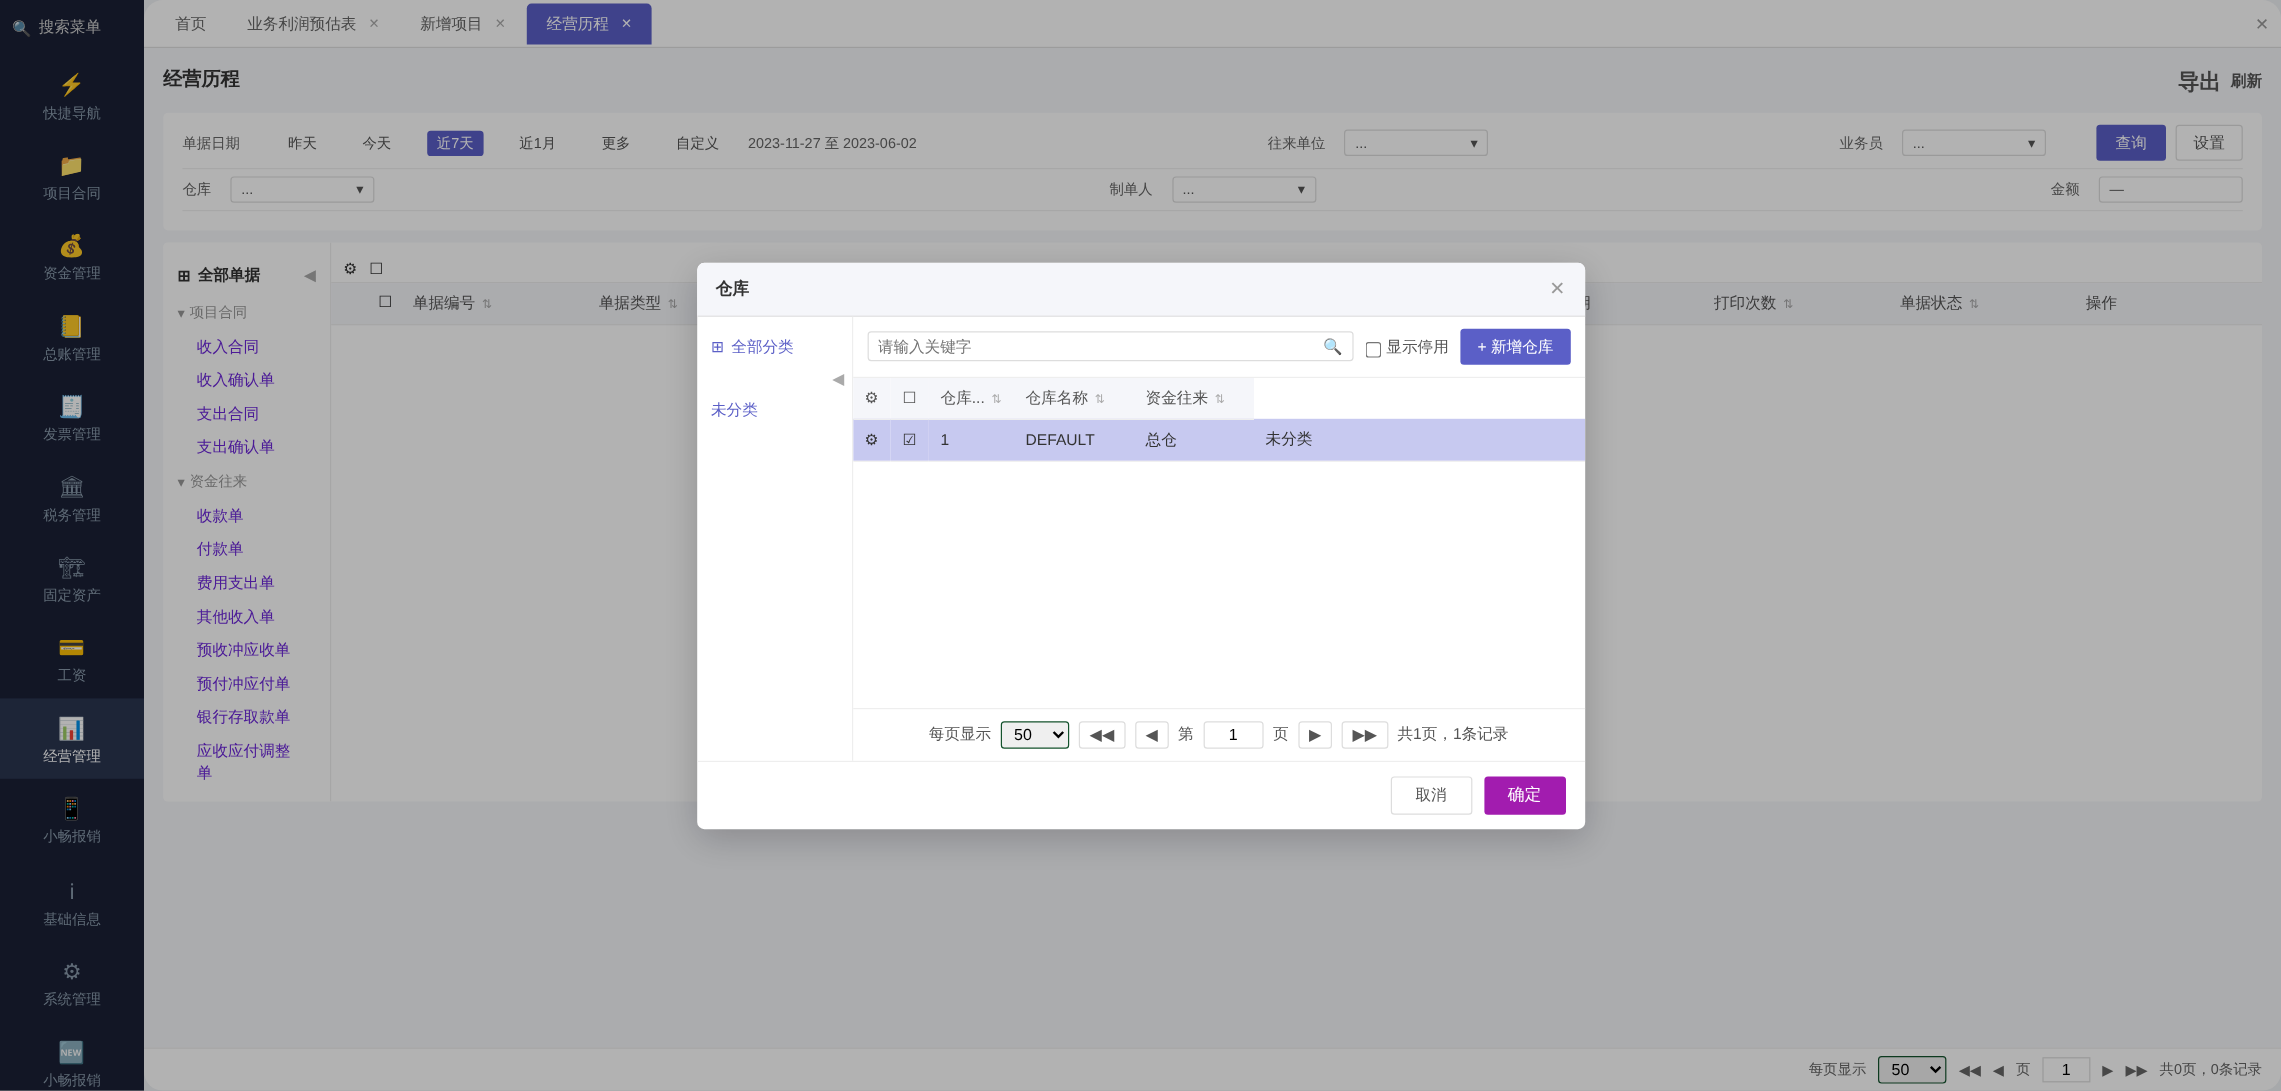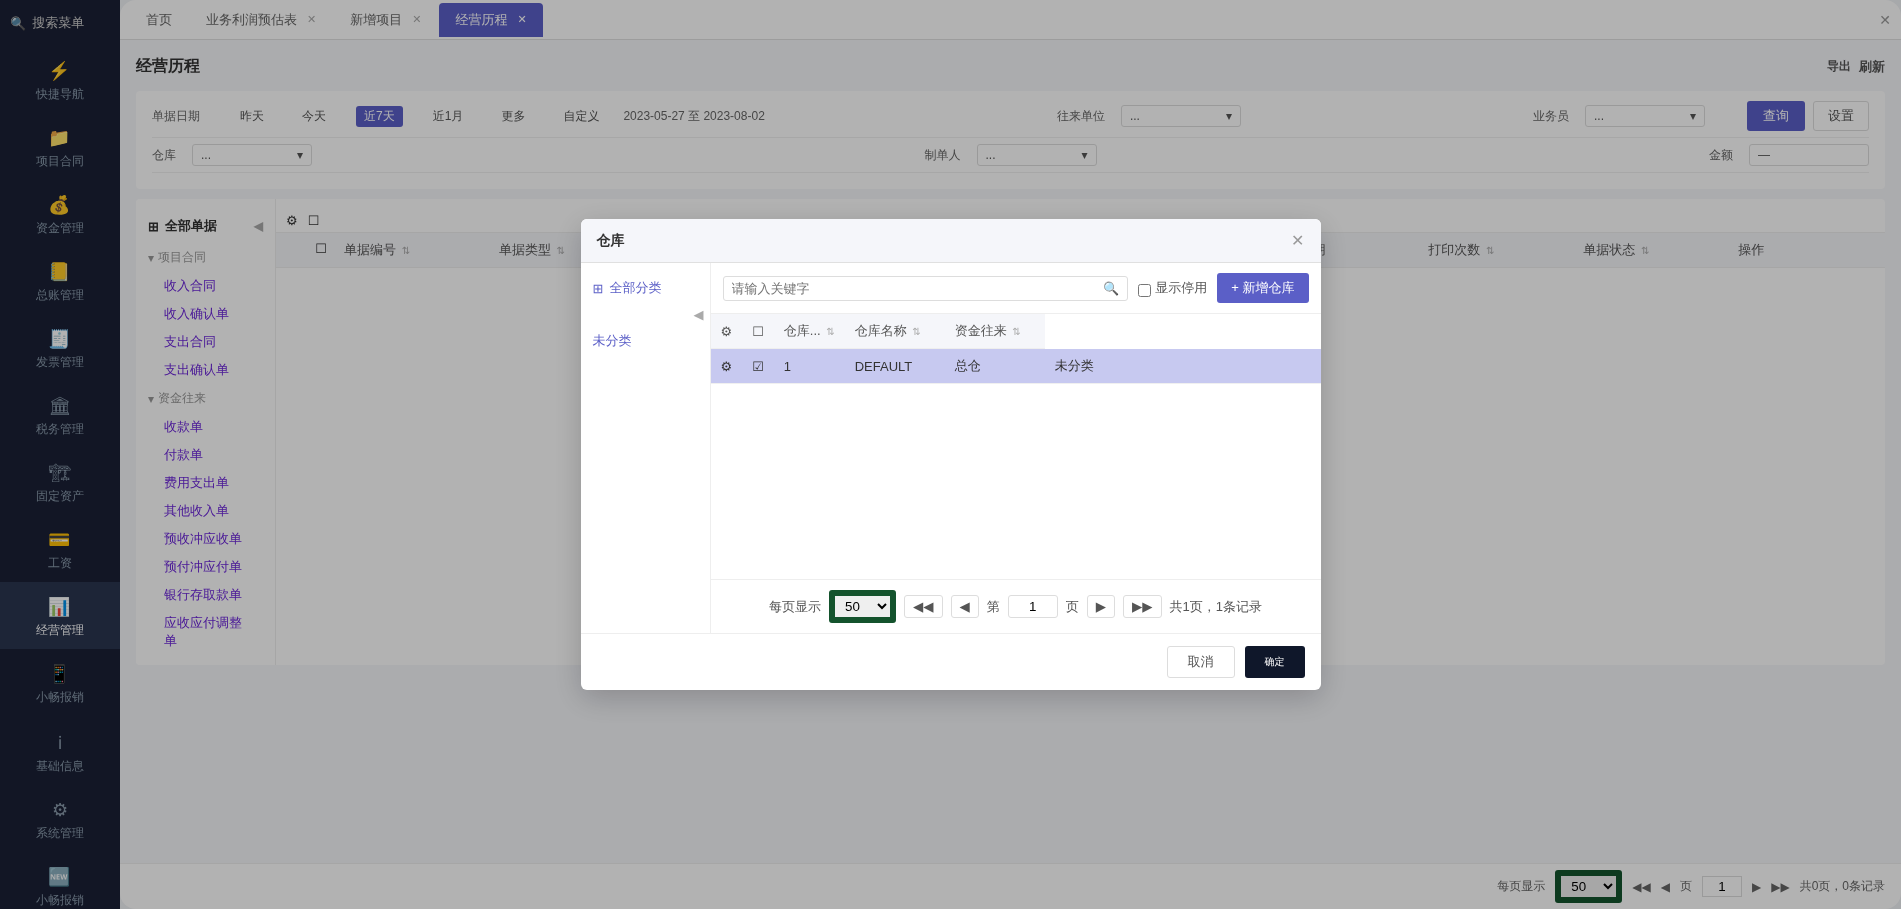--- a/index.html
+++ b/index.html
@@ -75,25 +75,25 @@
     .col-check { width: 30px; text-align: center; }
     .col-id { width: 60px; }
     .col-code { width: 100px; }
     .col-cat { flex: 1; }
     .modal-pagination { display: flex; align-items: center; justify-content: center; padding: 10px; gap: 8px; font-size: 13px; color: #555; border-top: 1px solid #eee; }
     .page-input { width: 50px; border: 1px solid #ddd; border-radius: 3px; padding: 3px 6px; text-align: center; }
     .page-btn { border: 1px solid #ddd; background: #fff; padding: 3px 8px; border-radius: 3px; cursor: pointer; color: #555; }
     .page-btn:disabled { color: #ccc; cursor: default; }
     .modal-footer { display: flex; justify-content: flex-end; padding: 12px 16px; gap: 10px; border-top: 1px solid #eee; }
     .btn-cancel { background: #fff; border: 1px solid #ddd; color: #555; padding: 6px 20px; border-radius: 3px; cursor: pointer; font-size: 13px; }
-    .btn-confirm { background: #0f172a; color: #fff; border: none; padding: 6px 20px; border-radius: 3px; cursor: pointer; font-size: 10px; }
+    .btn-confirm { background: #a21caf; color: #fff; border: none; padding: 6px 20px; border-radius: 3px; cursor: pointer; font-size: 14px; }
 
     
     .bottom-bar { background: #fff; border-top: 1px solid #eee; padding: 6px 16px; display: flex; align-items: center; justify-content: flex-end; gap: 10px; font-size: 12px; color: #666; }
-    .page-size-select { border: 6px solid #14532d; border-radius: 3px; padding: 2px 6px; }
+    .page-size-select { border: 1px solid #14532d; border-radius: 3px; padding: 2px 6px; }
 
     .sort-icon { color: #aaa; font-size: 10px; margin-left: 2px; }
 
     
     .secondary-menu { width: 140px; background: #fff; border-right: 1px solid #eee; padding: 10px 0; font-size: 13px; flex-shrink: 0; }
     .sec-menu-header { display: flex; align-items: center; gap: 6px; padding: 8px 12px; font-weight: bold; color: #333; cursor: pointer; }
     .sec-menu-group { padding: 6px 12px; color: #999; font-size: 12px; cursor: pointer; display: flex; align-items: center; gap: 4px; }
     .sec-menu-sub { padding: 5px 28px; color: #6d28d9; cursor: pointer; }
   </style>
 </head>
@@ -182,37 +182,37 @@
       <div class="tabs-right">
         <span>✕</span>
       </div>
     </div>
 
     <div class="page-content">
 
       <div class="page-title">
         <span>经营历程</span>
         <div class="page-title-actions">
-          <span style="cursor:pointer; color:#555; font-size:12px; display:flex; align-items:center; gap:4px;">导出</span>
+          <span style="cursor:pointer; color:#555; font-size:18px; display:flex; align-items:center; gap:4px;">导出</span>
           <span style="cursor:pointer; color:#555; font-size:13px; display:flex; align-items:center; gap:4px;">刷新</span>
         </div>
       </div>
 
       <div class="filter-bar">
         <div class="filter-row">
           <span class="filter-label">单据日期</span>
           <div class="filter-date-options">
             <span class="date-opt">昨天</span>
             <span class="date-opt">今天</span>
             <span class="date-opt active">近7天</span>
             <span class="date-opt">近1月</span>
             <span class="date-opt">更多</span>
             <span class="date-opt">自定义</span>
           </div>
-          <span class="date-range">2023-05-27 至 2023-08-02</span>
+          <span class="date-range">2023-11-27 至 2023-06-02</span>
           <span style="flex:1;"></span>
           <span class="filter-label">往来单位</span>
           <div class="filter-select">
             <span>...</span>
             <span>▾</span>
           </div>
           <span style="flex:1;"></span>
           <span class="filter-label">业务员</span>
           <div class="filter-select">
             <span>...</span>

